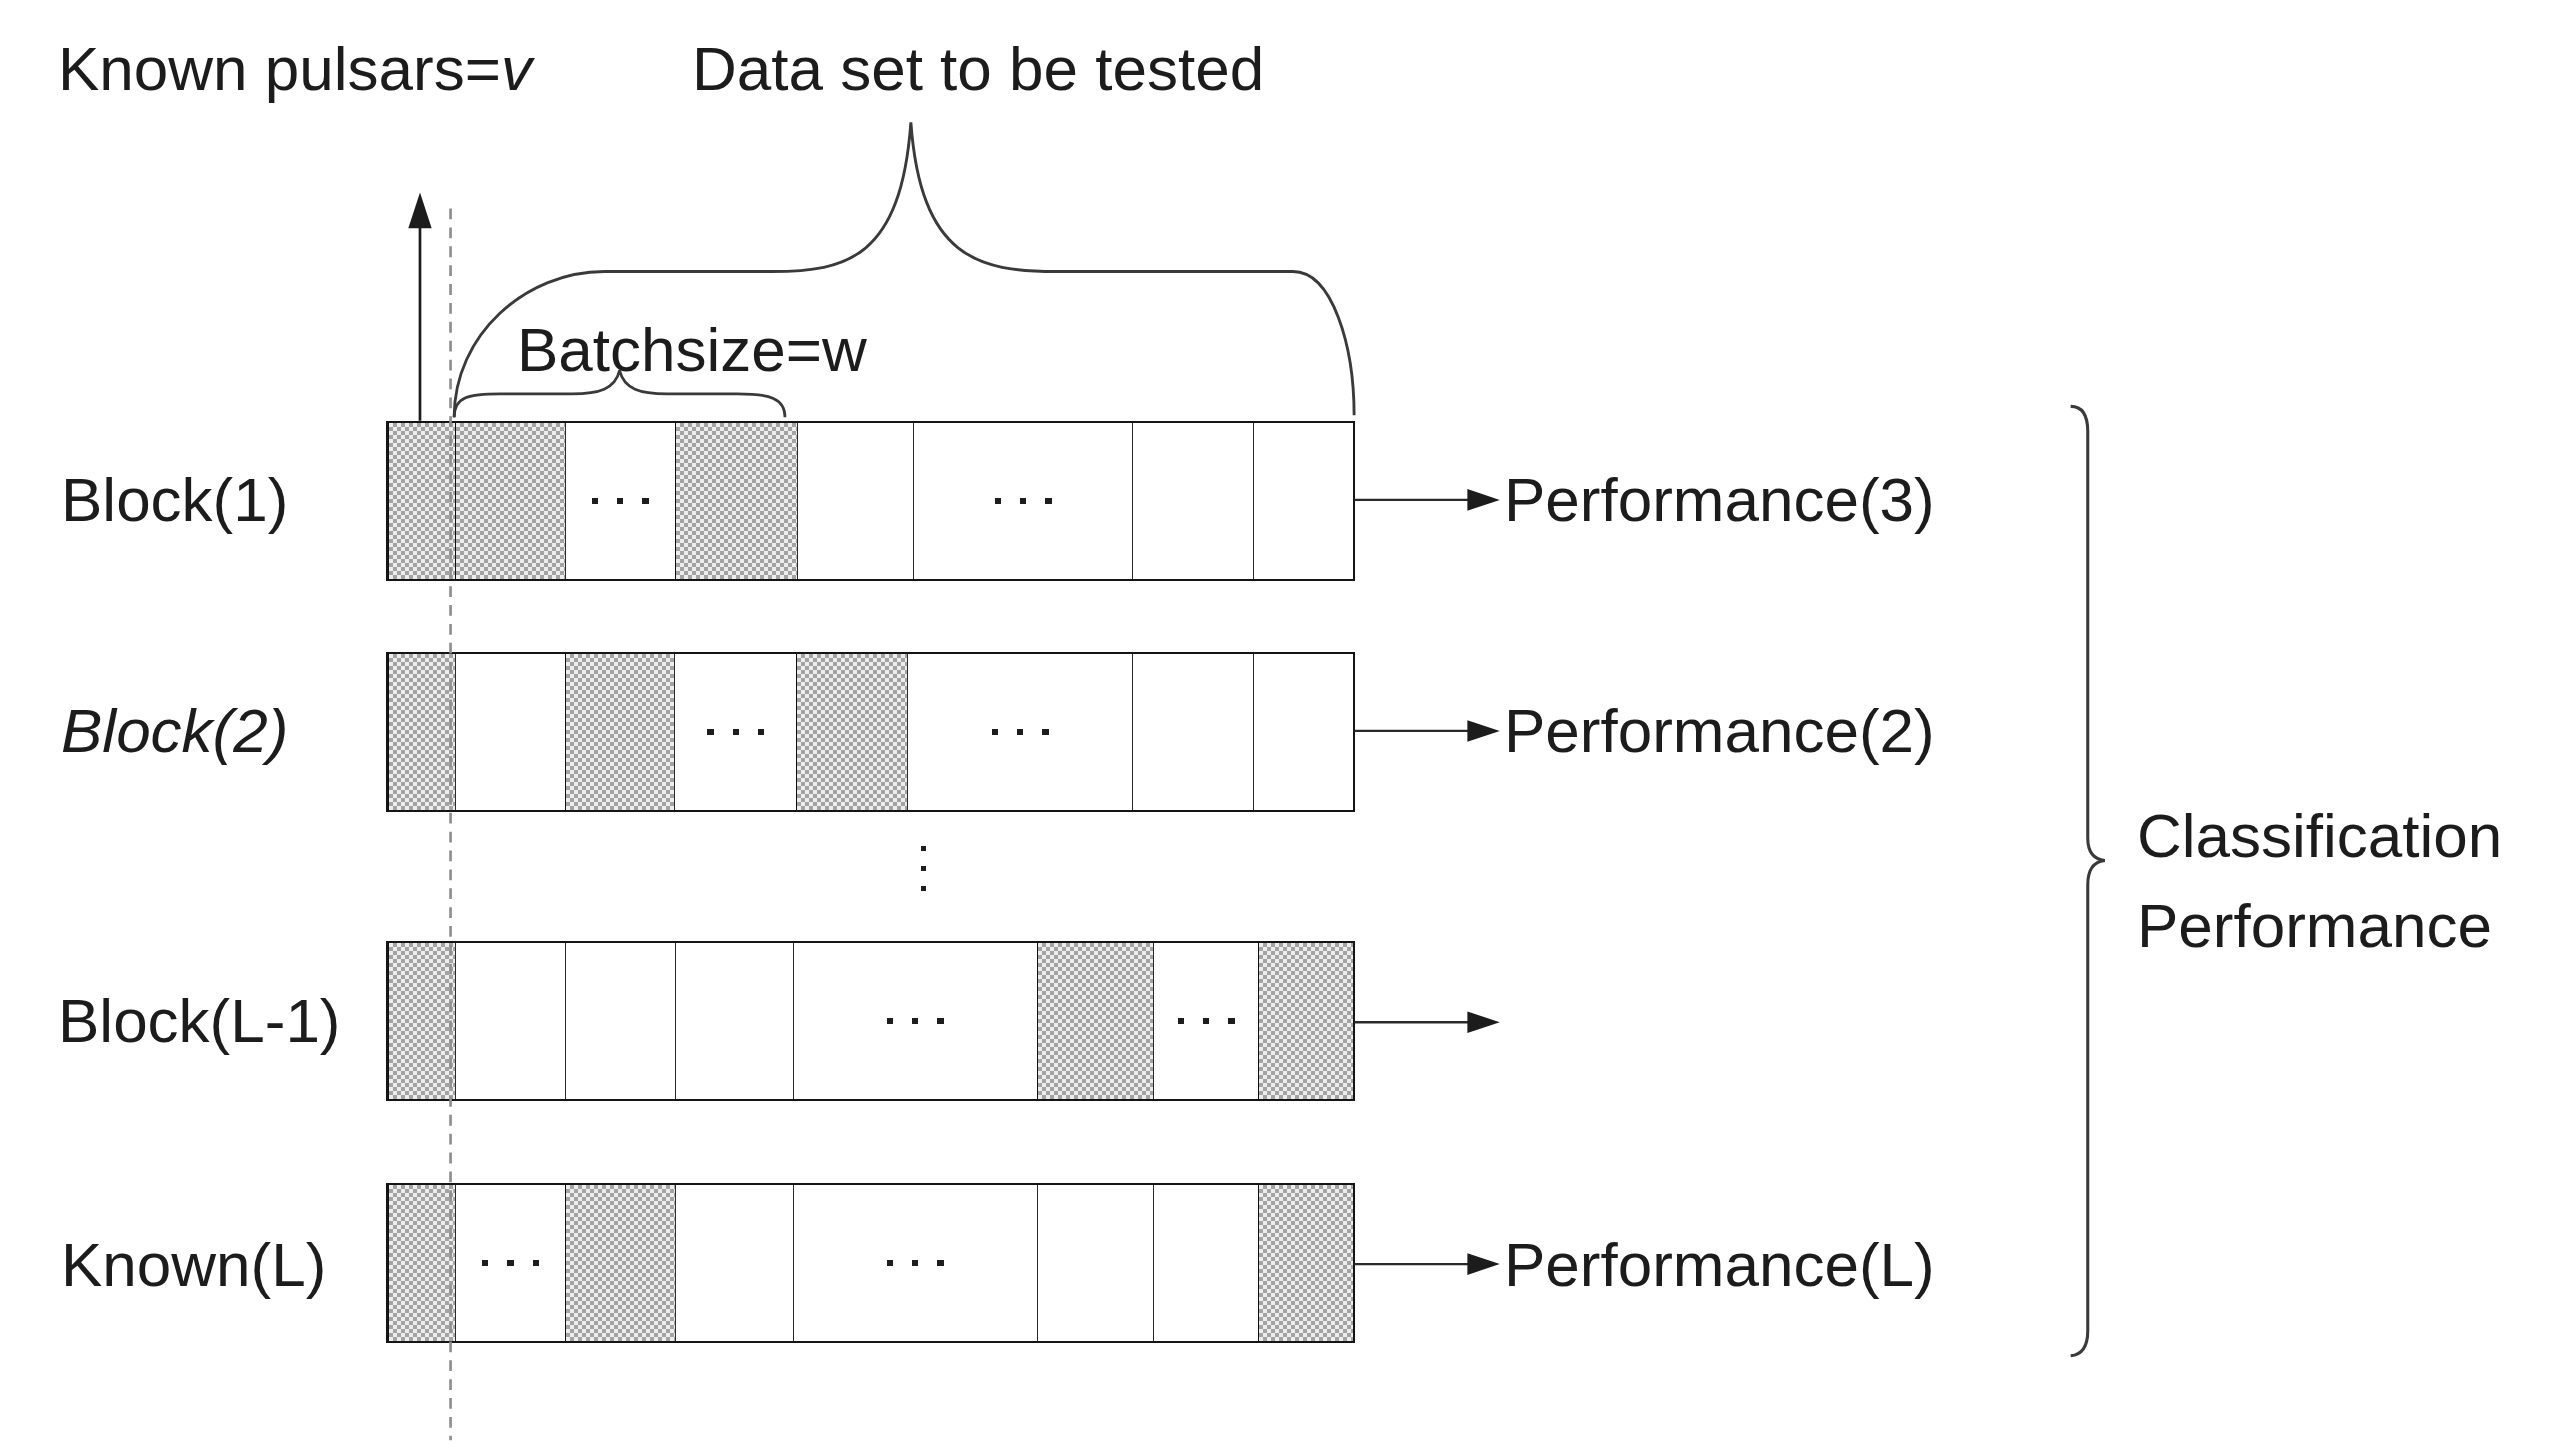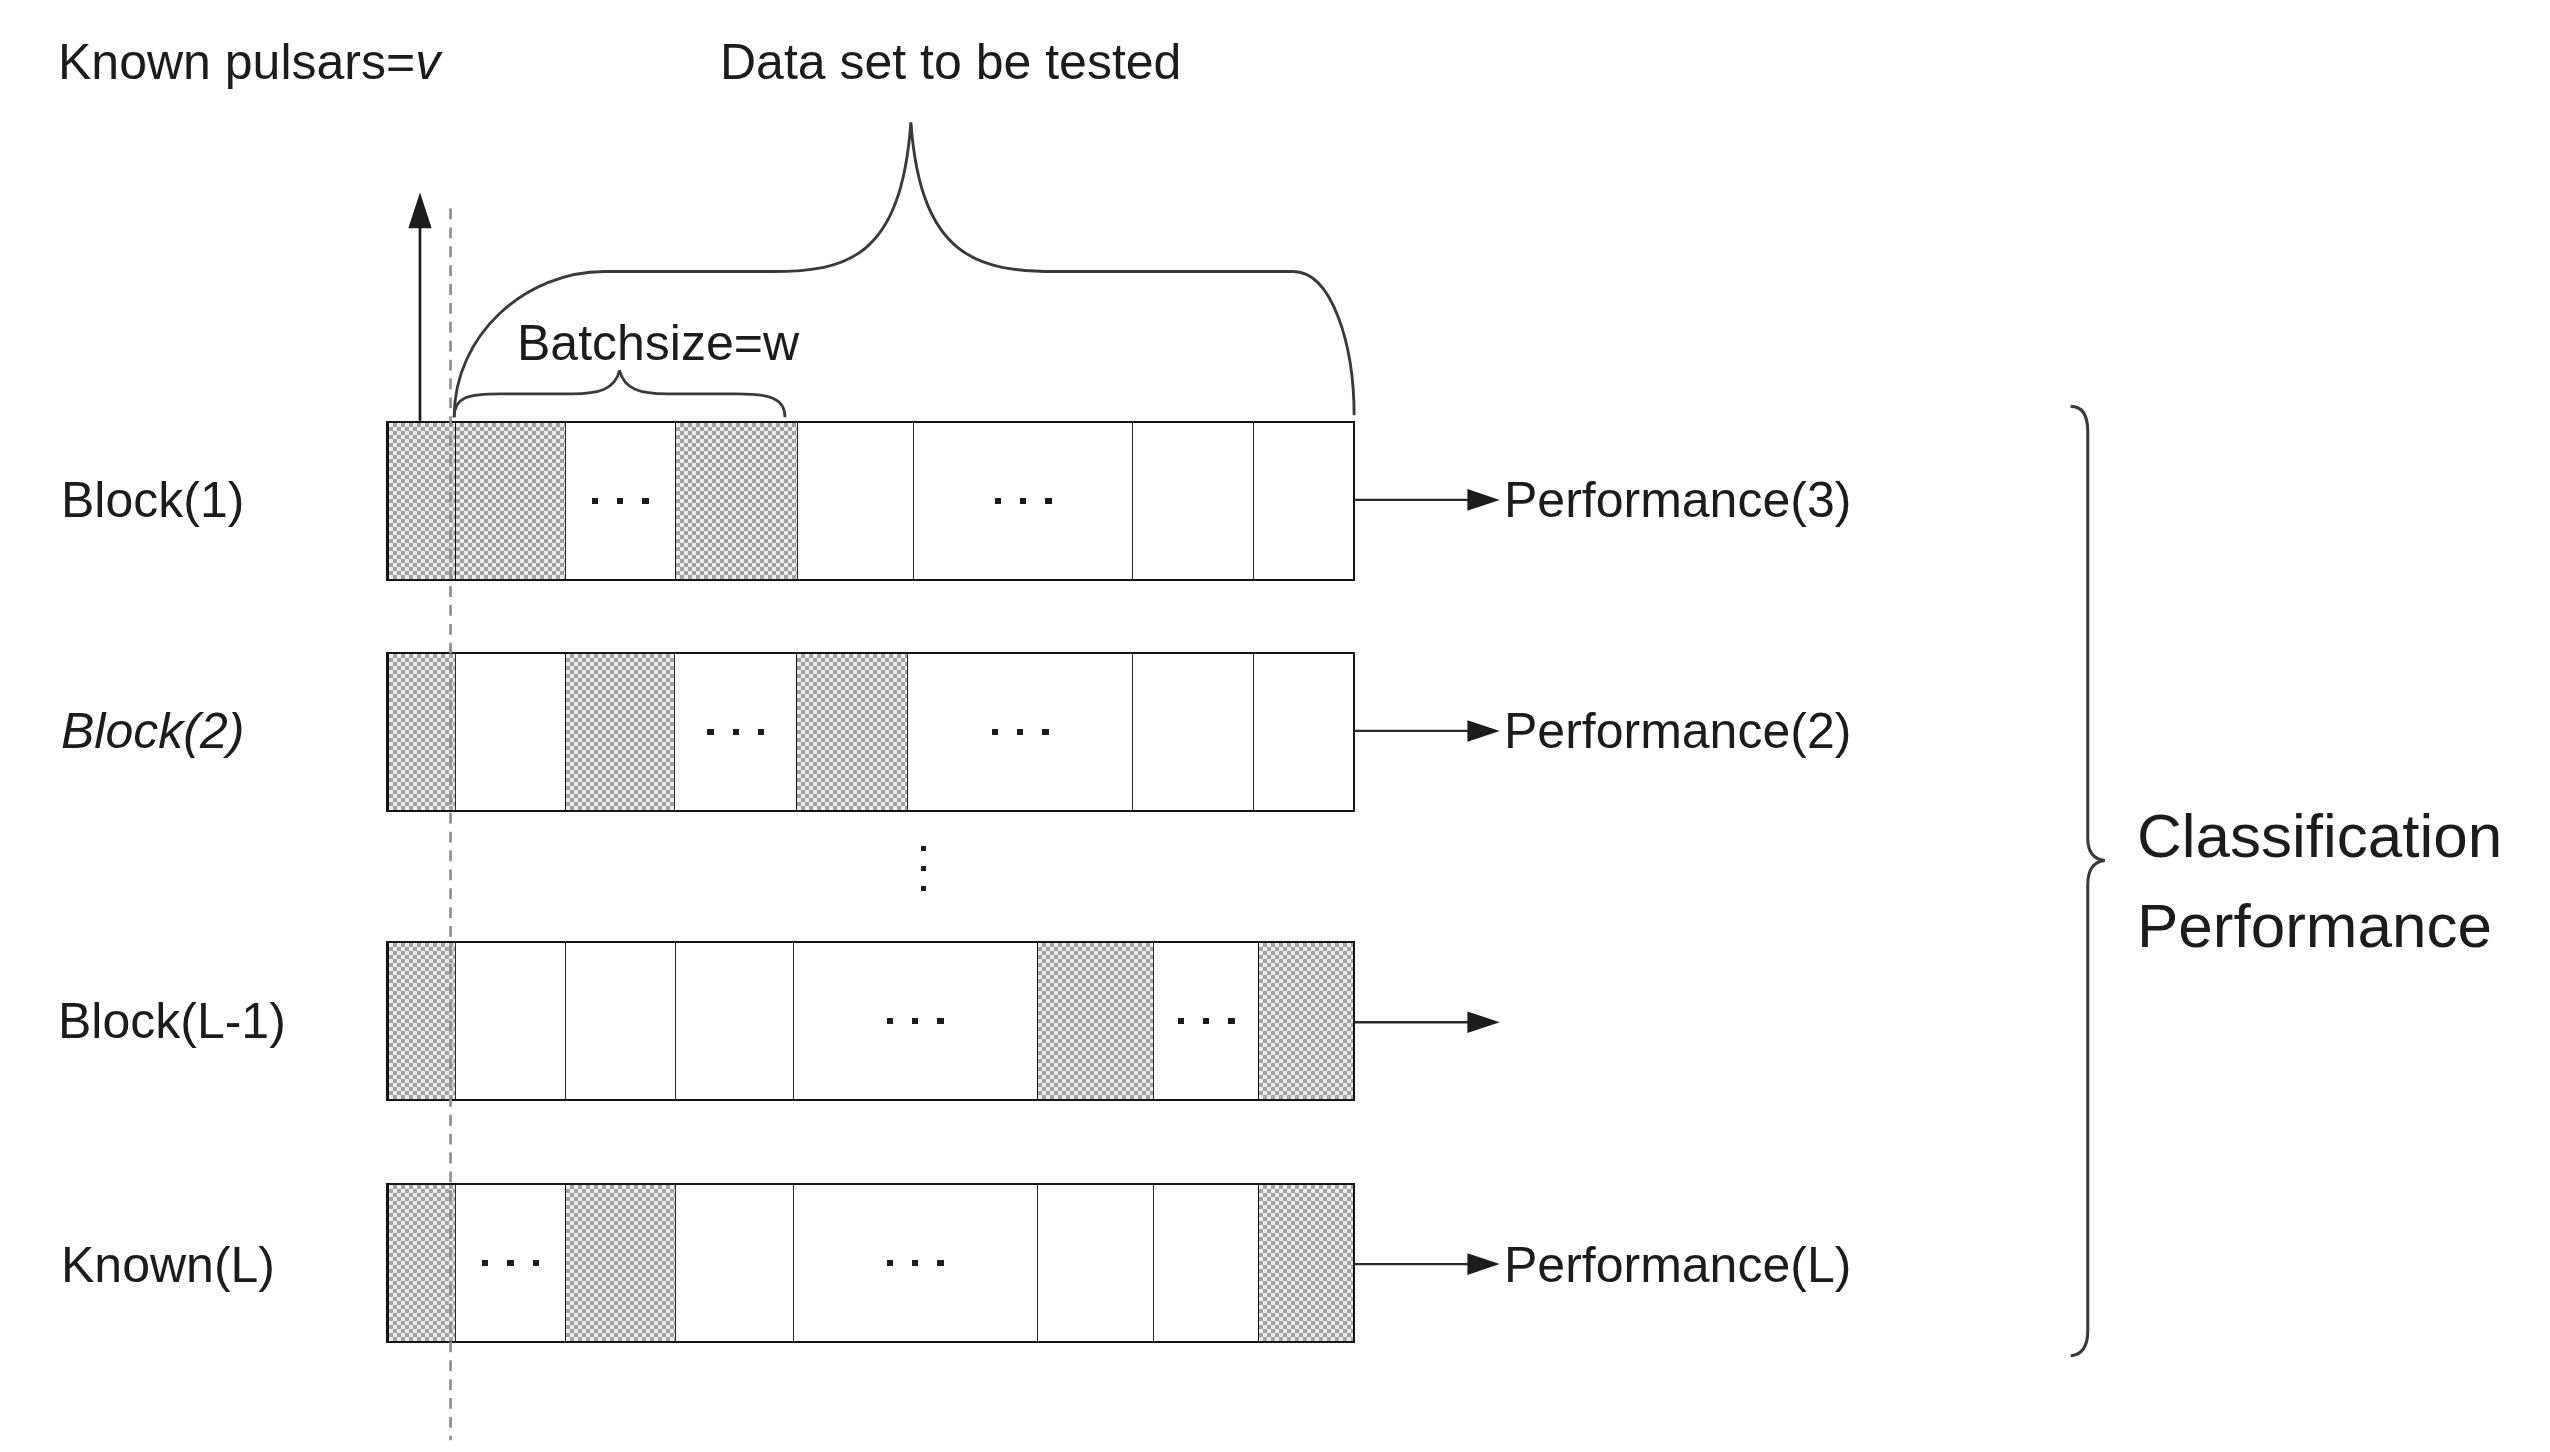--- a/index.html
+++ b/index.html
@@ -1,20 +1,20 @@
 <!DOCTYPE html>
 <html style="font-size:14.4px"><head>
 <meta charset="utf-8">
 <style>
   html,body{margin:0;padding:0;background:#fff;}
   .canvas{
     position:relative;width:2550px;height:1452px;background:#ffffff;
     font-family:"Liberation Sans", sans-serif;color:#1a1a1a;overflow:hidden;
   }
-  .lbl{position:absolute;white-space:nowrap;font-size:50px;line-height:1.06;color:#1c1c1c;}
+  .lbl{position:absolute;white-space:nowrap;font-size:62px;line-height:1.06;color:#1c1c1c;}
   .row-lbl{height:76px;line-height:76px;}
   .cls-lbl{font-size:62px;line-height:1.45;}
   .block-row{
     position:absolute;left:386px;width:969px;height:160px;
     display:flex;box-sizing:border-box;border:2.7px solid #151515;background:#fff;
   }
   .cell{position:relative;box-sizing:border-box;height:100%;
     display:flex;align-items:center;justify-content:center;}
   .cell + .cell{border-left:1.8px solid #2b2b2b;}
   .cell.shaded{
@@ -27,21 +27,21 @@
   .vdots .dot{width:5.4px;height:5.4px;}
   svg.overlay{position:absolute;left:0;top:0;pointer-events:none;}
   .italic{font-style:italic;}
 </style>
 </head>
 <body>
 
 <div class="canvas">
 
   <div class="lbl" style="left:58px;top:36px;"><span>Known pulsars=</span><span class="italic">v</span></div>
-  <div class="lbl" style="left:692px;top:36px;margin-left:28px;">Data set to be tested</div>
+  <div class="lbl" style="left:692px;top:36px;">Data set to be tested</div>
   <div class="lbl" style="left:517px;top:317px;">Batchsize=w</div>
 
   <div class="lbl row-lbl" style="left:61px;top:462px;">Block(1)</div>
   <div class="lbl row-lbl" style="left:61px;top:693px;font-style:italic;">Block(2)</div>
   <div class="lbl row-lbl" style="left:58px;top:983px;">Block(L-1)</div>
   <div class="lbl row-lbl" style="left:61px;top:1227px;">Known(L)</div>
 
   <div class="lbl row-lbl" style="left:1504px;top:462px;">Performance(3)</div>
   <div class="lbl row-lbl" style="left:1504px;top:693px;">Performance(2)</div>
   <div class="lbl row-lbl" style="left:1504px;top:1227px;">Performance(L)</div>

